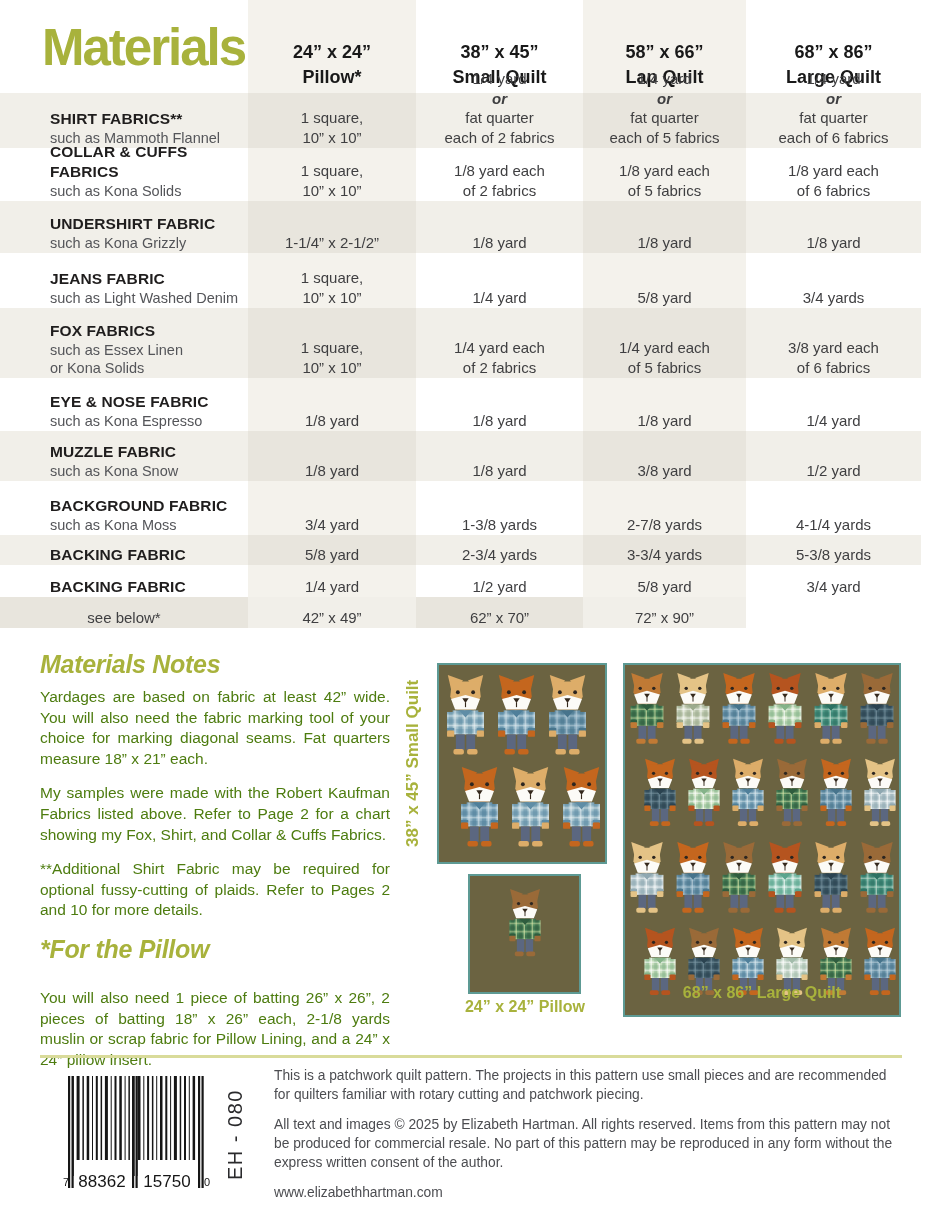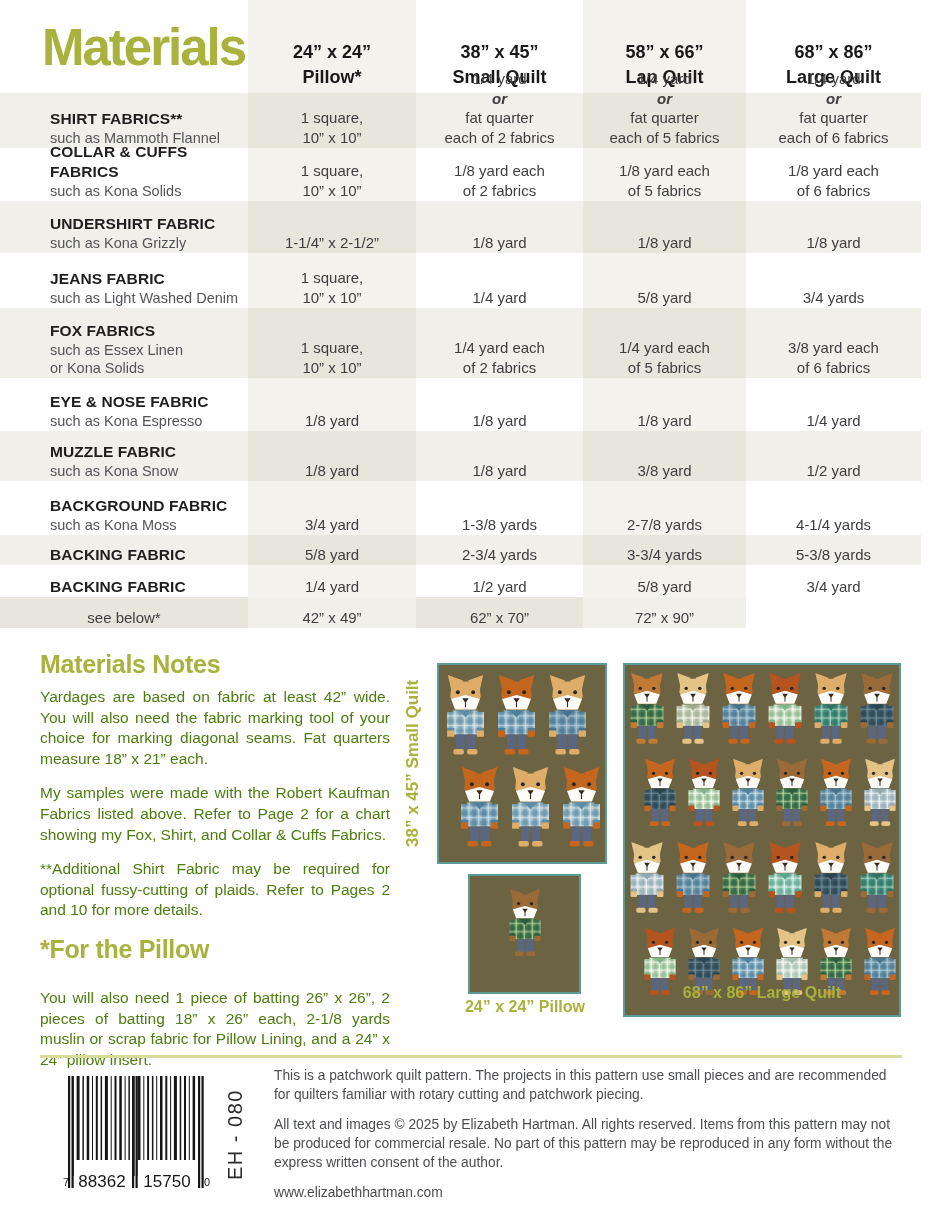--- a/index.html
+++ b/index.html
@@ -18,21 +18,21 @@
   .lab{align-items:flex-start;padding-left:50px;}
   .rl{font-weight:bold;font-size:15.5px;color:#1f1d1d;letter-spacing:.1px;line-height:1.3;}
   .rsub{font-size:14.5px;color:#545559;line-height:1.28;}
   .val{align-items:center;text-align:center;font-size:15px;color:#3f3f41;line-height:1.32;}
   .it{font-style:italic;font-weight:bold;}
 
   
   .title{position:absolute;left:42px;top:18px;margin:0;font-size:51px;font-weight:800;
          letter-spacing:-2px;color:#a8b23c;}
   .leftcol{position:absolute;left:40px;top:650px;width:350px;}
-  .gh{margin:0 0 8px;font-size:25px;font-weight:800;letter-spacing:-.3px;color:#a8b23c;}
+  .gh{margin:0 0 8px;font-size:25px;font-weight:800;letter-spacing:-.3px;color:#a8b23c;font-style:italic;}
   .gh2{margin:14px 0 24px;}
   .leftcol p{margin:0 0 14px;font-size:15.5px;line-height:1.33;color:#4d7c0f;text-align:justify;}
 
   
   .quilt{position:absolute;box-sizing:border-box;}
   .qrow{display:flex;}
   .vlabel{position:absolute;left:402px;top:663px;height:201px;width:22px;
           writing-mode:vertical-rl;transform:rotate(180deg);
           display:flex;align-items:center;justify-content:center;
           color:#a8b23c;font-weight:800;font-size:17px;white-space:nowrap;}

